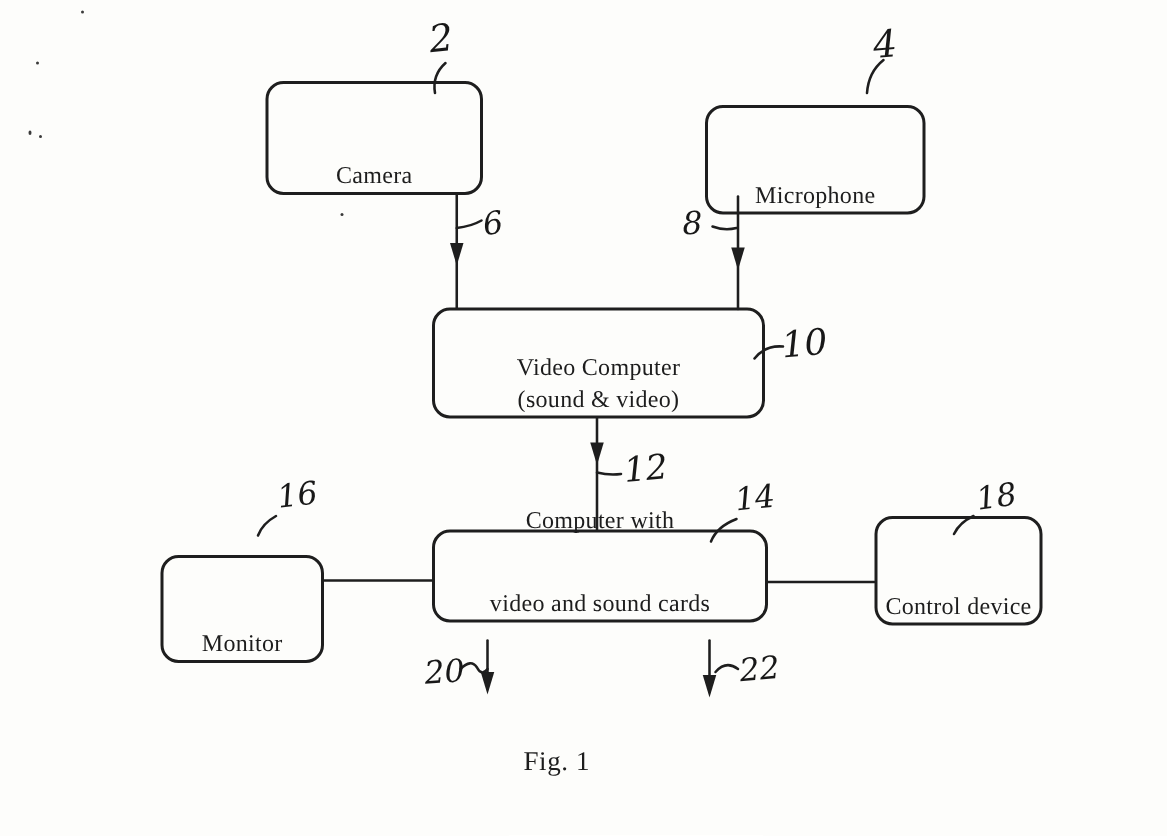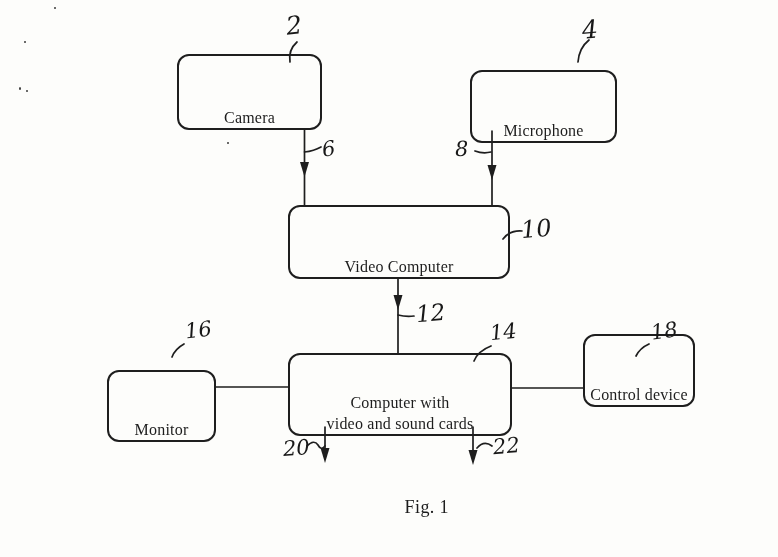--- a/index.html
+++ b/index.html
@@ -20,23 +20,23 @@
     display:flex; flex-direction:column;
     align-items:center; justify-content:flex-end;
     text-align:center;
     font-size:16px; line-height:21px;
     letter-spacing:0.2px;
   }
   .box .lbl { white-space:nowrap; }
   #box-camera        { left:177px; top:54px;  width:145px; height:76px; }
   #box-microphone    { left:470px; top:70px;  width:147px; height:73px; }
   #box-recorder      { left:288px; top:205px; width:222px; height:74px; }
-  #box-computer      { left:288px; top:353px; width:224px; height:83px; }
+  #box-computer      { left:288px; top:353px; width:224px; height:62px;gap:34px; }
   #box-monitor       { left:107px; top:353px; width:109px; height:72px;margin-top:17px; }
-  #box-control       { left:583px; top:334px; width:112px; height:73px; }
+  #box-control       { left:583px; top:344px; width:112px; height:73px; }
 
   .ref {
     position:absolute;
     font-family:"DejaVu Serif", serif;
     font-style:italic;
     font-size:21px;
     line-height:1;
     color:#181818;
     white-space:nowrap;
   }
@@ -48,21 +48,21 @@
   #ref-12 { left:416px; top:302px; font-size:23px; transform:rotate(-5deg); }
   #ref-14 { left:490px; top:322px; transform:rotate(-6deg); }
   #ref-16 { left:185px; top:320px; transform:rotate(-7deg); }
   #ref-18 { left:651px; top:321px; transform:rotate(-8deg); }
   #ref-20 { left:283px; top:438px; transform:rotate(-4deg); }
   #ref-22 { left:493px; top:436px; transform:rotate(-5deg); }
 
   .caption {
     position:absolute;
     left:349px; top:497px; width:100px;
-    text-align:right;
+    text-align:left;
     font-size:18px;
     letter-spacing:0.4px;
   }
   .speck { position:absolute; background:#3a3a3a; border-radius:50%; }
   #speck-1 { left:54px;  top:7px;  width:2px; height:2px; }
   #speck-2 { left:24px;  top:41px; width:2px; height:2px; }
   #speck-3 { left:19px;  top:87px; width:2px; height:3px; }
   #speck-4 { left:26px;  top:90px; width:2px; height:2px; }
   #speck-5 { left:227px; top:142px;width:2px; height:2px; }
 </style>
@@ -105,20 +105,21 @@
   </svg>
 
   <div class="box" id="box-camera">
     <span class="lbl">Camera</span>
   </div>
   <div class="box" id="box-microphone">
     <span class="lbl">Microphone</span>
   </div>
   <div class="box" id="box-recorder">
     <span class="lbl">Video Computer</span>
+    <span class="lbl">(sound &amp; video)</span>
   </div>
   <div class="box" id="box-computer">
     <span class="lbl">Computer with</span>
     <span class="lbl">video and sound cards</span>
   </div>
   <div class="box" id="box-monitor">
     <span class="lbl">Monitor</span>
   </div>
   <div class="box" id="box-control">
     <span class="lbl">Control device</span>

